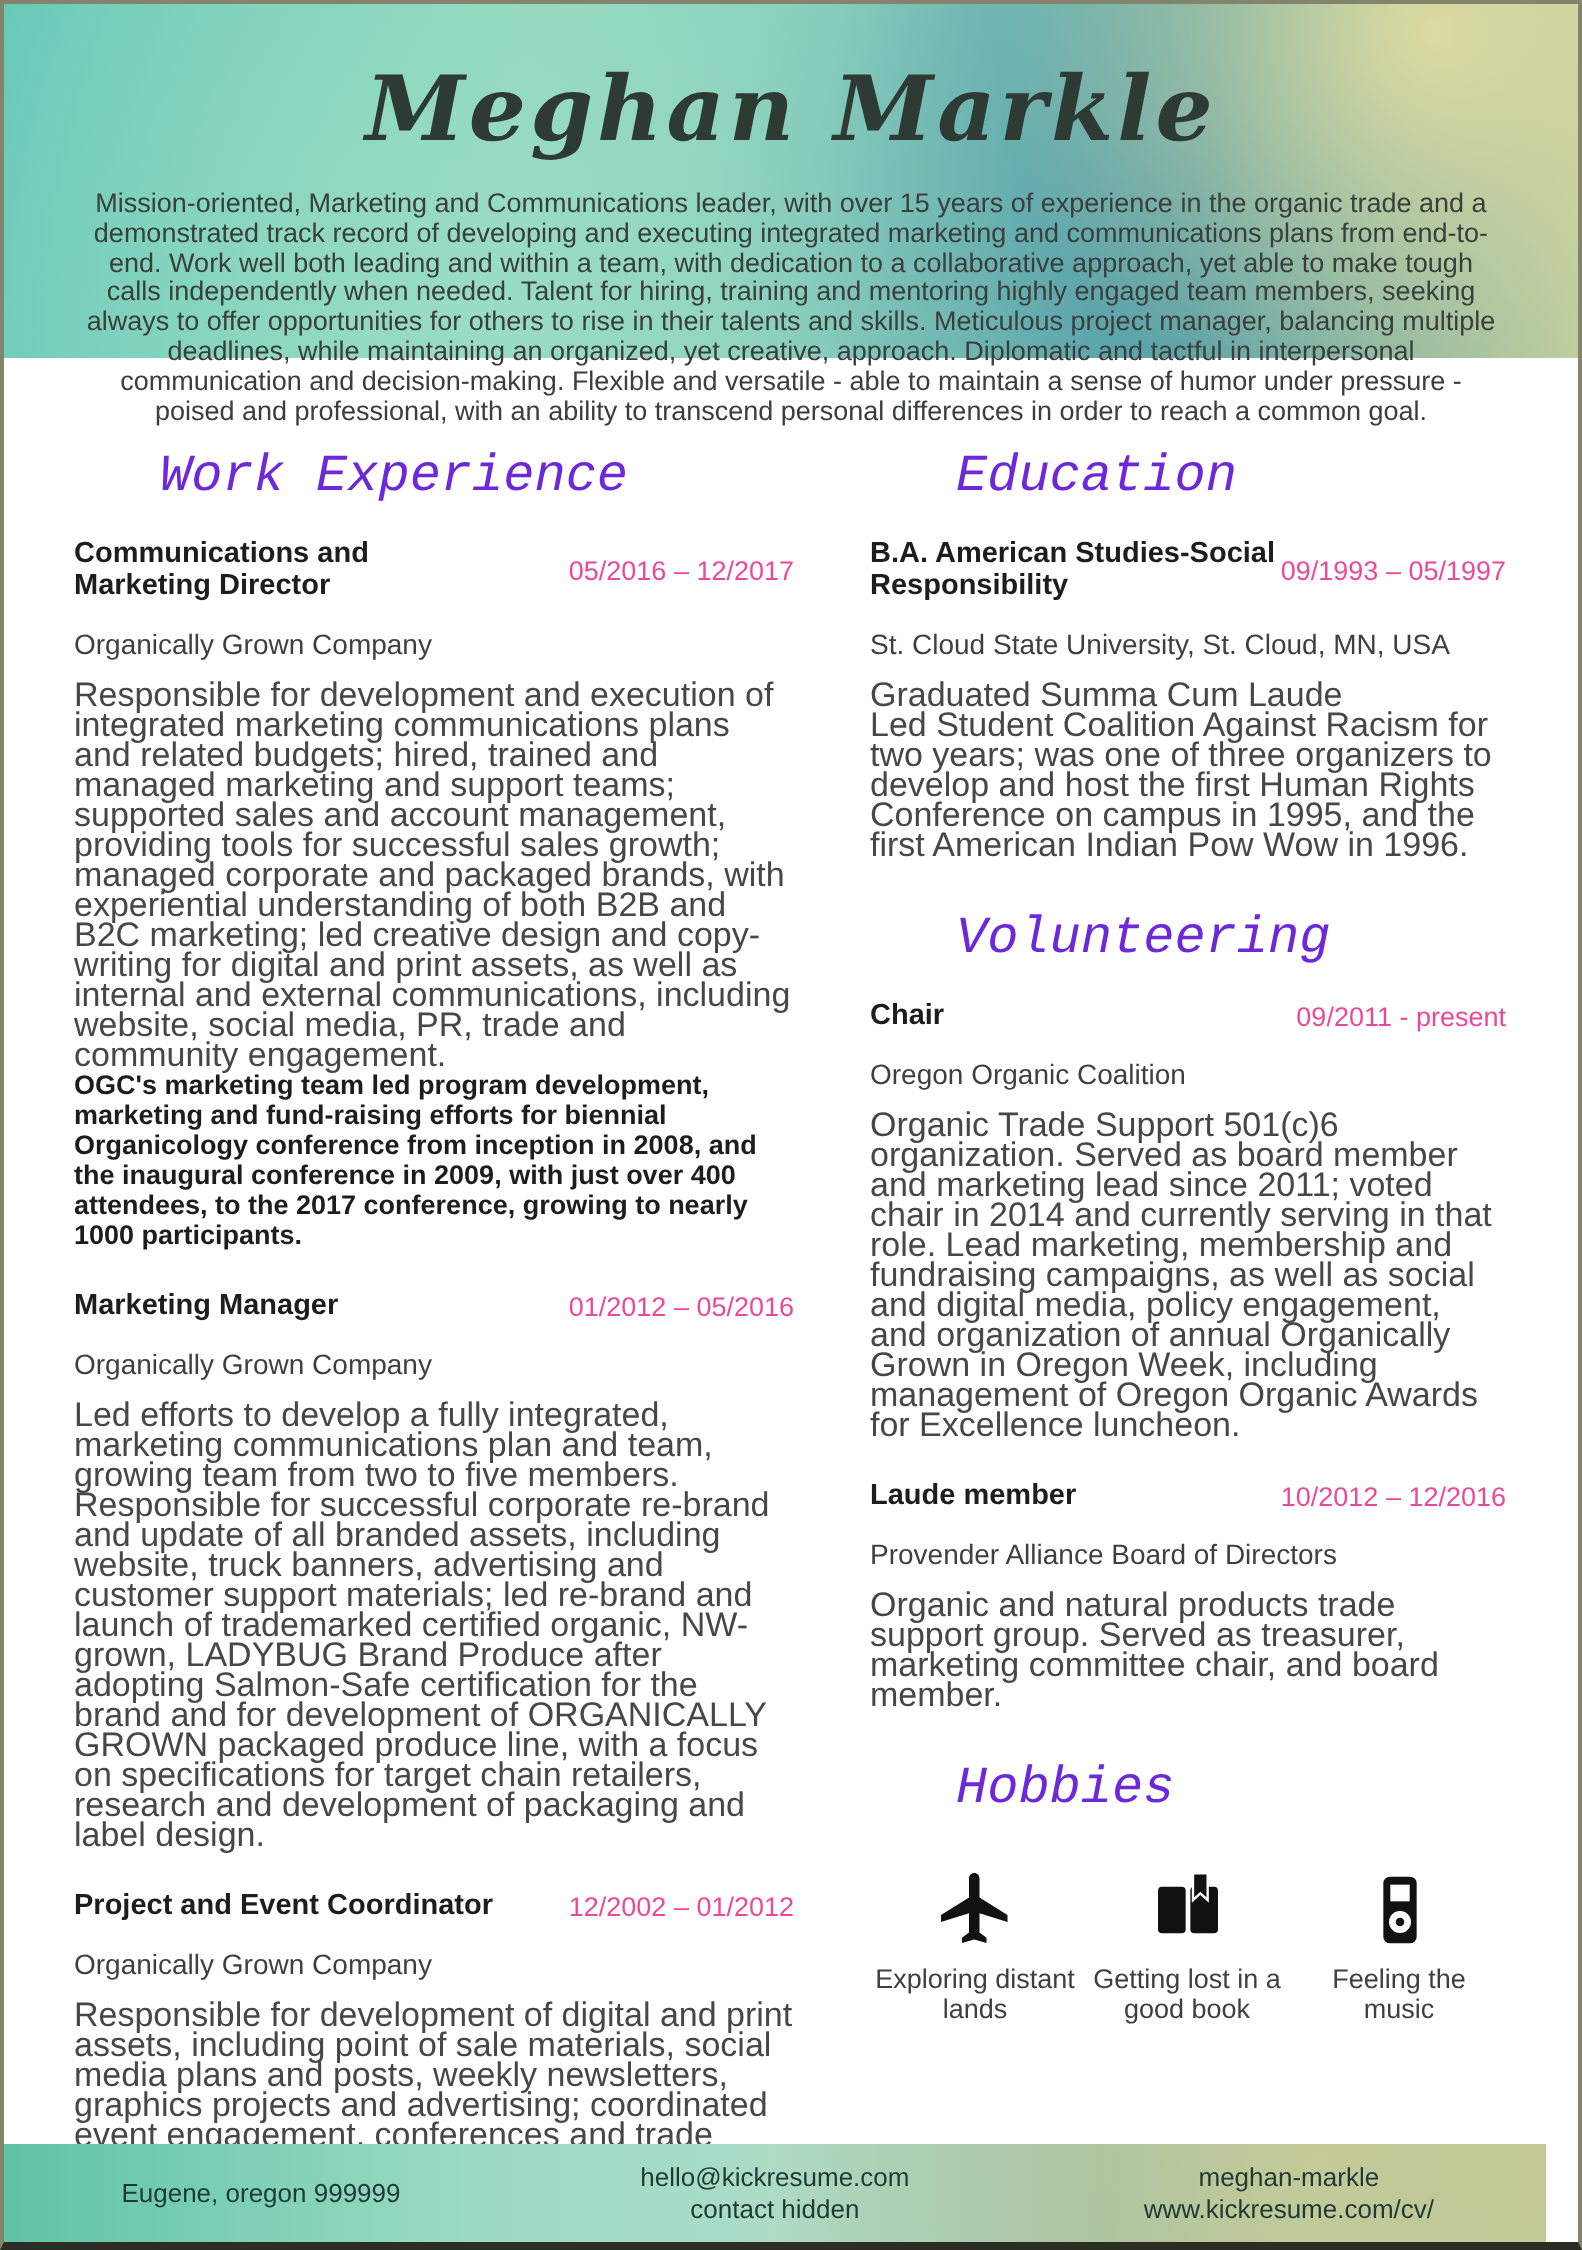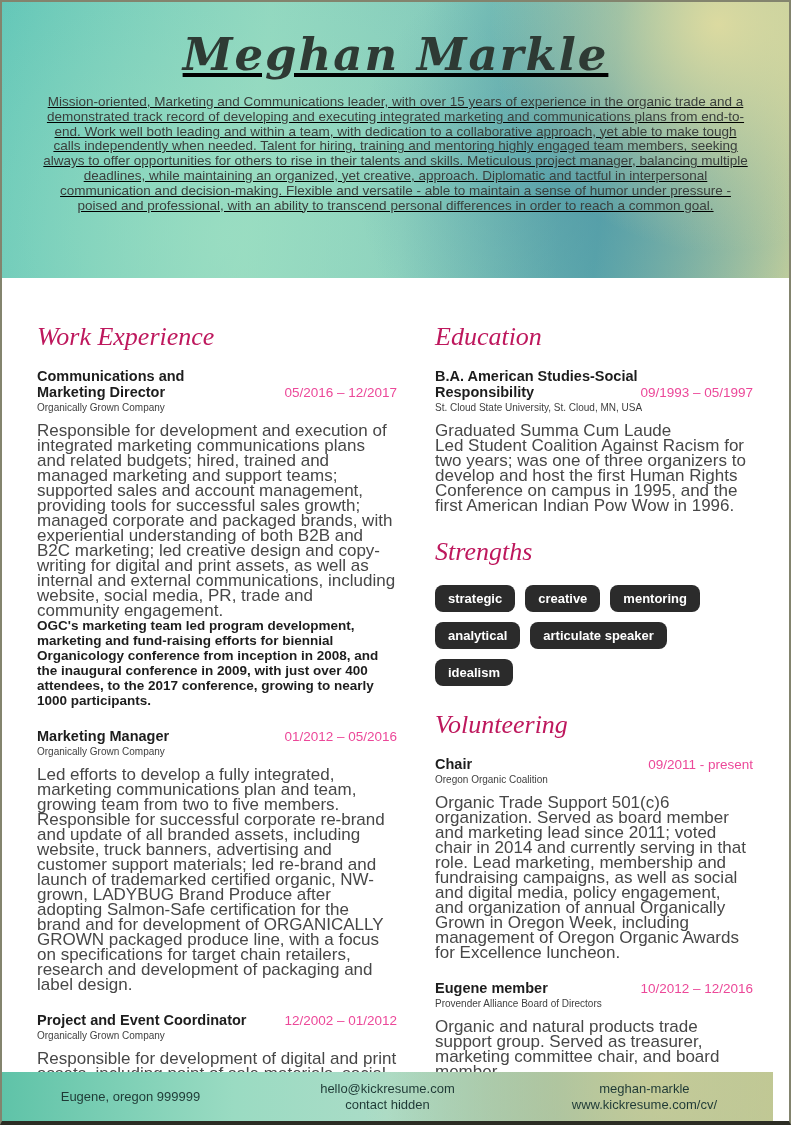--- a/index.html
+++ b/index.html
@@ -10,28 +10,27 @@
     width: 791px; height: 1125px;
     border: 2px solid #83846e;
     border-bottom: 4px solid #2c2d24;
     background: #ffffff;
     position: relative;
     overflow: hidden;
   }
 
   
   .header {
-    height: 276px;
+    height: 177px;
     padding-top: 26px;
     background:
       radial-gradient(circle at 91% 8%, rgba(224,220,160,0.95) 0%, rgba(224,220,160,0) 30%),
       radial-gradient(circle at 74% 60%, rgba(80,148,166,0.55) 0%, rgba(80,148,166,0) 38%),
       radial-gradient(circle at 28% 85%, rgba(160,225,195,0.65) 0%, rgba(160,225,195,0) 55%),
       linear-gradient(96deg, #62c6b8 0%, #8fd6bf 33%, #86ccbc 52%, #5ba8ab 76%, #bccb9c 100%);
-    text-decoration: underline;
   }
   .name {
     text-align: center;
     font-family: "DejaVu Serif", serif;
     font-style: italic;
     font-weight: bold;
     font-size: 45px;
     letter-spacing: 2px;
     color: #2e3a34;
     margin-bottom: 14px;
@@ -48,47 +47,48 @@
   
   .columns {
     display: flex;
     gap: 38px;
     padding: 44px 41px 0 35px;
   }
   .col-left  { width: 360px; flex: none; }
   .col-right { flex: 1; }
 
   .section-heading {
-    font-family: Liberation Serif, serif;
+    font-family: Liberation Mono, monospace;
     font-style: italic;
     font-size: 26px;
-    color: #be185d;
+    color: #6d28d9;
     margin-bottom: 16px;
+    margin-left: 43px;
   }
   .section { margin-bottom: 24px; }
 
   .entry { margin-bottom: 20px; }
-  .entry-head { display: flex; justify-content: space-between; align-items: flex-end; }
+  .entry-head { display: flex; justify-content: space-between; align-items: center; }
   .entry-title {
     font-weight: bold;
     font-size: 14.5px;
     line-height: 16px;
     color: #1d1d1d;
     max-width: 210px;
   }
   .entry-date {
     font-size: 13.5px;
     color: #ec4899;
     white-space: nowrap;
     padding-top: 1px;
   }
   .entry-org {
-    font-size: 10px;
+    font-size: 14px;
     color: #3f3f3f;
-    margin-top: 2px;
+    margin-top: 13px;
   }
   .entry-desc {
     margin-top: 10px;
     font-size: 17px;
     line-height: 15px;
     color: #474747;
   }
   .entry-desc-bold {
     font-size: 13.5px;
     line-height: 15px;
@@ -192,47 +192,36 @@
             <div class="entry-date">09/1993 – 05/1997</div>
           </div>
           <div class="entry-org">St. Cloud State University, St. Cloud, MN, USA</div>
           <div class="entry-desc">
             <div>Graduated Summa Cum Laude</div>
             <div>Led Student Coalition Against Racism for two years; was one of three organizers to develop and host the first Human Rights Conference on campus in 1995, and the first American Indian Pow Wow in 1996.</div>
           </div>
         </div>
       </div>
 
-      <div class="section">
-        <div class="section-heading">Strengths</div>
-        <div class="badges">
-          <span class="badge">strategic</span>
-          <span class="badge">creative</span>
-          <span class="badge">mentoring</span>
-          <span class="badge">analytical</span>
-          <span class="badge">articulate speaker</span>
-          <span class="badge">idealism</span>
-        </div>
-      </div>
 
       <div class="section">
         <div class="section-heading">Volunteering</div>
 
         <div class="entry">
           <div class="entry-head">
             <div class="entry-title">Chair</div>
             <div class="entry-date">09/2011 - present</div>
           </div>
           <div class="entry-org">Oregon Organic Coalition</div>
           <div class="entry-desc">Organic Trade Support 501(c)6 organization. Served as board member and marketing lead since 2011; voted chair in 2014 and currently serving in that role. Lead marketing, membership and fundraising campaigns, as well as social and digital media, policy engagement, and organization of annual Organically Grown in Oregon Week, including management of Oregon Organic Awards for Excellence luncheon.</div>
         </div>
 
         <div class="entry">
           <div class="entry-head">
-            <div class="entry-title">Eugene member</div>
+            <div class="entry-title">Laude member</div>
             <div class="entry-date">10/2012 – 12/2016</div>
           </div>
           <div class="entry-org">Provender Alliance Board of Directors</div>
           <div class="entry-desc">Organic and natural products trade support group. Served as treasurer, marketing committee chair, and board member.</div>
         </div>
       </div>
 
       <div class="section">
         <div class="section-heading">Hobbies</div>
         <div class="hobbies-row">

